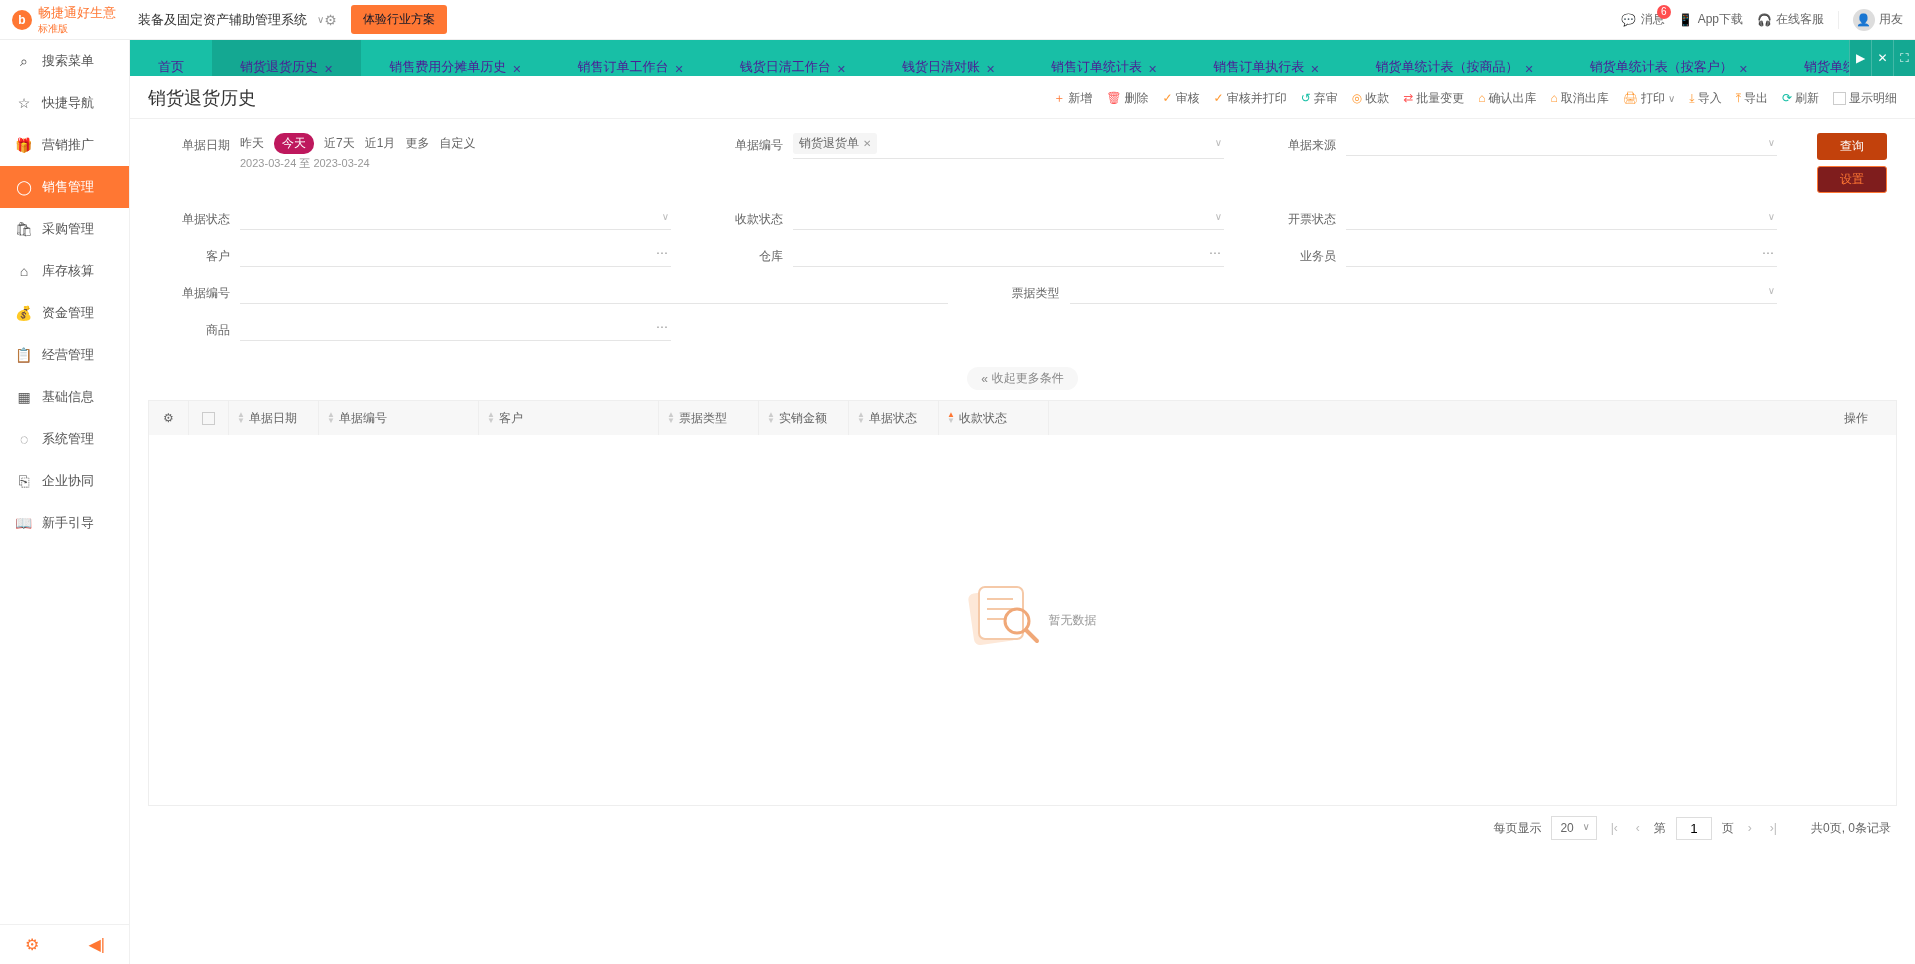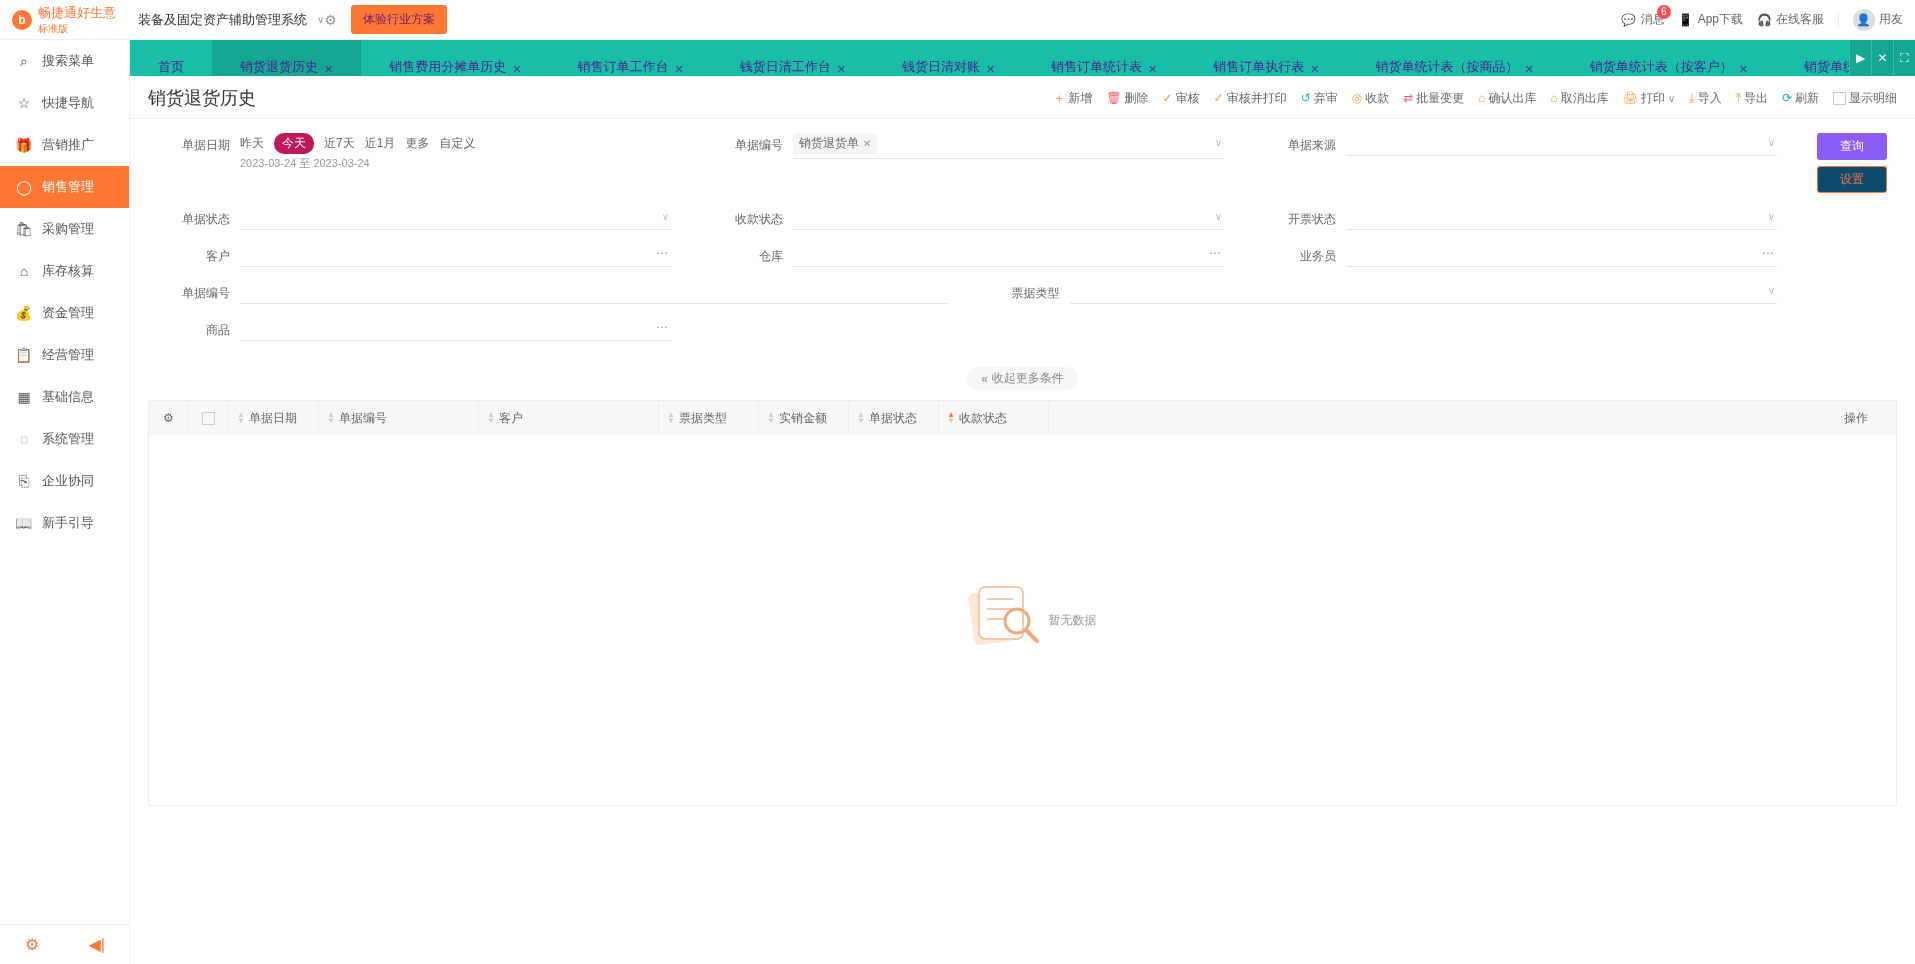--- a/index.html
+++ b/index.html
@@ -9,21 +9,21 @@
 
 .top-header { display: flex; align-items: center; height: 40px; padding: 0 12px; border-bottom: 1px solid #eee; }
 .logo-wrap { display: flex; align-items: center; gap: 6px; width: 118px; }
 .logo-circle { width: 20px; height: 20px; background: #ff7733; border-radius: 50%; display: flex; align-items: center; justify-content: center; color: #fff; font-weight: bold; font-size: 12px; }
 .logo-text { color: #ff7733; font-size: 13px; font-weight: 500; }
 .logo-sub { font-size: 10px; color: #ff7733; }
 .system-select { flex: 0 0 auto; display: flex; align-items: center; gap: 10px; margin-left: 8px; }
 .system-name { font-size: 13px; color: #333; }
 .chevron-down { color: #999; font-size: 10px; }
 .gear { color: #999; font-size: 14px; cursor: pointer; }
-.trial-btn { background: #ff7733; color: #701a75; border: none; border-radius: 3px; padding: 6px 12px; font-size: 12px; cursor: pointer; margin-left: 14px; }
+.trial-btn { background: #ff7733; color: #0f172a; border: none; border-radius: 3px; padding: 6px 12px; font-size: 12px; cursor: pointer; margin-left: 14px; }
 .header-right { margin-left: auto; display: flex; align-items: center; gap: 14px; }
 .header-link { display: flex; align-items: center; gap: 4px; color: #666; cursor: pointer; font-size: 12px; position: relative; }
 .badge { position: absolute; top: -6px; right: -6px; background: #ff4d4f; color: #fff; border-radius: 8px; font-size: 10px; padding: 0 4px; min-width: 14px; text-align: center; line-height: 14px; }
 .avatar { width: 22px; height: 22px; background: #ddd; border-radius: 50%; display: flex; align-items: center; justify-content: center; color: #fff; }
 .divider-v { width: 1px; height: 18px; background: #eee; }
 
 
 .body { flex: 1; display: flex; min-height: 0; }
 
 
@@ -66,22 +66,22 @@
 .underline-input { border: none; border-bottom: 1px solid #e5e5e5; width: 100%; padding: 4px 18px 4px 2px; font-size: 12px; outline: none; background: transparent; }
 .field-dots { position: absolute; right: 2px; top: 2px; color: #999; letter-spacing: 1px; cursor: pointer; }
 .field-chev { position: absolute; right: 2px; top: 4px; color: #bbb; font-size: 10px; cursor: pointer; }
 .date-opts { display: flex; align-items: center; gap: 10px; flex-wrap: wrap; }
 .date-opt { color: #666; cursor: pointer; font-size: 12px; }
 .date-opt.active { background: #be185d; color: #fff; border-radius: 10px; padding: 2px 8px; }
 .date-range { color: #999; font-size: 11px; margin-top: 2px; }
 .tag-chip { display: inline-flex; align-items: center; gap: 4px; background: #f5f5f5; border-radius: 3px; padding: 2px 6px; font-size: 12px; color: #666; }
 .tag-x { cursor: pointer; color: #999; font-size: 10px; }
 .btn-col { flex: 0 0 70px; display: flex; flex-direction: column; gap: 6px; }
-.btn-primary { background: #8b5cf6; color: #fff; border: none; border-radius: 3px; padding: 5px 0; cursor: pointer; font-size: 12px; }
-.btn-outline { background: #0c4a6e; color: #ff7733; border: 1px solid #ff7733; border-radius: 3px; padding: 4px 0; cursor: pointer; font-size: 12px; }
+.btn-primary { background: #c2410c; color: #fff; border: none; border-radius: 3px; padding: 5px 0; cursor: pointer; font-size: 12px; }
+.btn-outline { background: #7f1d1d; color: #ff7733; border: 1px solid #ff7733; border-radius: 3px; padding: 4px 0; cursor: pointer; font-size: 12px; }
 
 
 .collapse-bar { text-align: center; padding: 6px 0; }
 .collapse-pill { display: inline-flex; align-items: center; gap: 4px; background: #f7f7f7; border-radius: 12px; padding: 3px 14px; color: #888; cursor: pointer; font-size: 12px; }
 
 
 .table-wrap { margin: 4px 18px 0; border: 1px solid #eee; }
 .table-head { display: flex; background: #f7f7f7; height: 34px; align-items: center; }
 .th { display: flex; align-items: center; gap: 4px; padding: 0 8px; color: #666; font-size: 12px; border-right: 1px solid #eee; height: 100%; }
 .th.gear-col { width: 40px; justify-content: center; }
@@ -481,15 +481,27 @@
             <line x1="38" y1="36" x2="64" y2="36" stroke="#f5c9a8" stroke-width="2"></line>
             <line x1="38" y1="46" x2="64" y2="46" stroke="#f5c9a8" stroke-width="2"></line>
             <line x1="38" y1="56" x2="56" y2="56" stroke="#f5c9a8" stroke-width="2"></line>
             <circle cx="68" cy="58" r="12" fill="none" stroke="#f0a878" stroke-width="3"></circle>
             <line x1="77" y1="67" x2="88" y2="78" stroke="#f0a878" stroke-width="4" stroke-linecap="round"></line>
           </svg>
           <div>暂无数据</div>
         </div>
       </div>
 
+      <div class="pager">
+        <span>每页显示</span>
+        <div class="pager-select">20</div>
+        <span class="pg-btn">|‹</span>
+        <span class="pg-btn">‹</span>
+        <span>第</span>
+        <input class="pg-input" value="1" style="">
+        <span>页</span>
+        <span class="pg-btn">›</span>
+        <span class="pg-btn">›|</span>
+        <span style="margin-left:20px">共0页, 0条记录</span>
+      </div>
     </div>
   </div>
 </div>
 
 </body></html>

